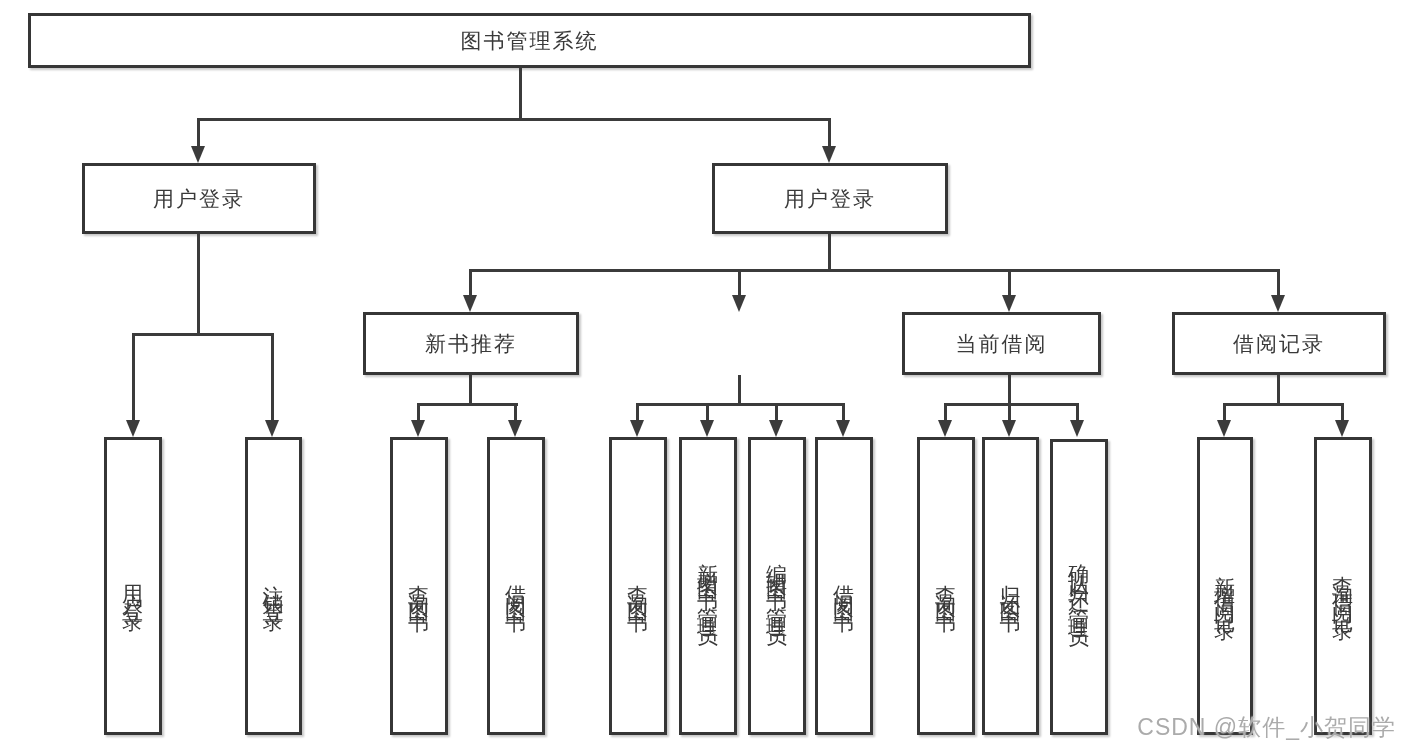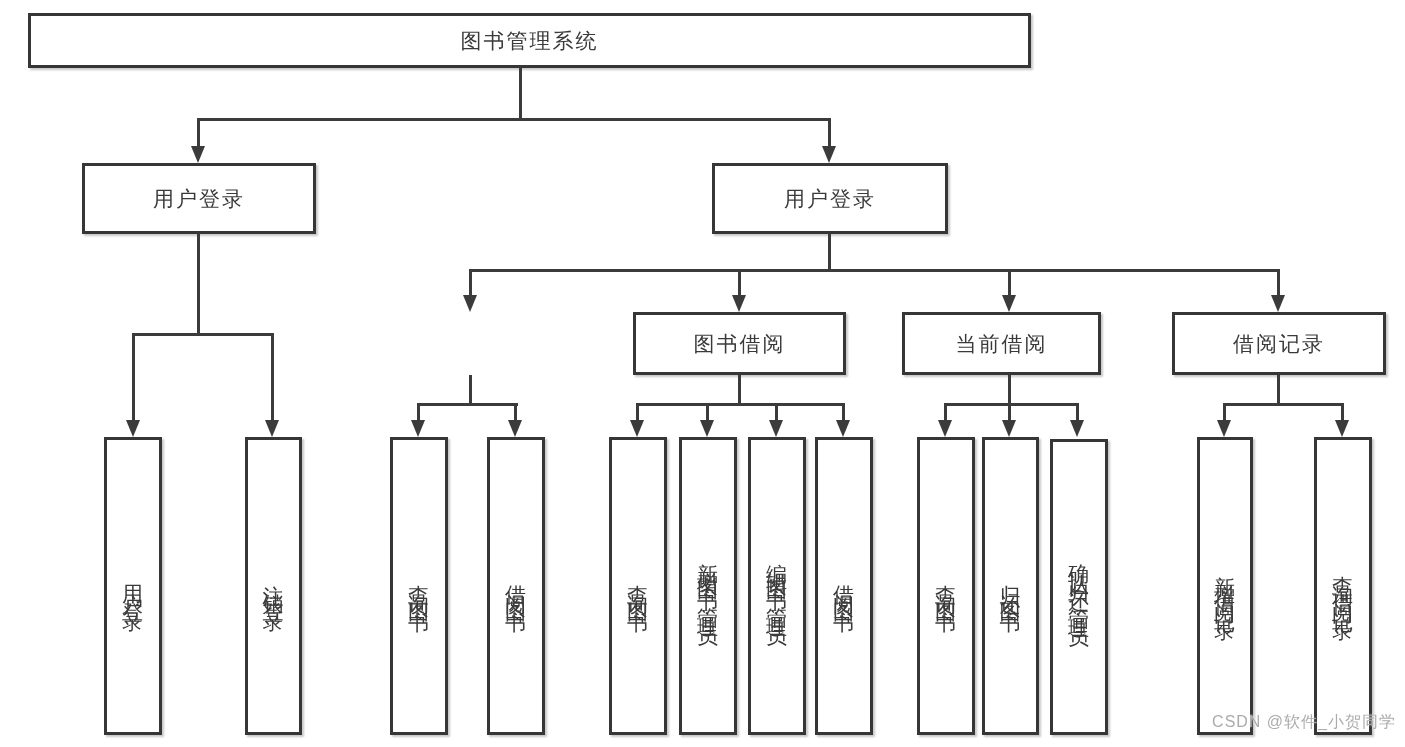--- a/index.html
+++ b/index.html
@@ -33,21 +33,21 @@
   .hl{position:absolute;height:3px;background:#3b3b3b;}
   .ah{
     position:absolute;width:0;height:0;
     border-left:7px solid transparent;
     border-right:7px solid transparent;
     border-top:17px solid #3b3b3b;
   }
   .watermark{
     position:absolute;
     right:9px;top:712px;
-    font-size:16px;
+    font-size:23px;
     color:#ababab;
     letter-spacing:1px;
     text-shadow:0 0 2px #ffffff;
     white-space:nowrap;
     z-index:5;
   }
 </style>
 </head>
 <body>
 
@@ -88,22 +88,22 @@
     <div class="vl" style="left:469px;top:269px;height:27px;"></div>
     <div class="ah" style="left:463px;top:295px;"></div>
     <div class="vl" style="left:738px;top:269px;height:27px;"></div>
     <div class="ah" style="left:732px;top:295px;"></div>
     <div class="vl" style="left:1008px;top:269px;height:27px;"></div>
     <div class="ah" style="left:1002px;top:295px;"></div>
     <div class="vl" style="left:1277px;top:269px;height:27px;"></div>
     <div class="ah" style="left:1271px;top:295px;"></div>
   </div>
 
-  <div class="box hbox" style="left:633px;top:312px;width:213px;height:63px;">
-    <span>图书借阅</span>
+  <div class="box hbox" style="left:363px;top:312px;width:216px;height:63px;">
+    <span>新书推荐</span>
   </div>
   <div class="box hbox" style="left:902px;top:312px;width:199px;height:63px;">
     <span>当前借阅</span>
   </div>
   <div class="box hbox" style="left:1172px;top:312px;width:214px;height:63px;">
     <span>借阅记录</span>
   </div>
 
   <div>
     <div class="vl" style="left:469px;top:375px;height:31px;"></div>

